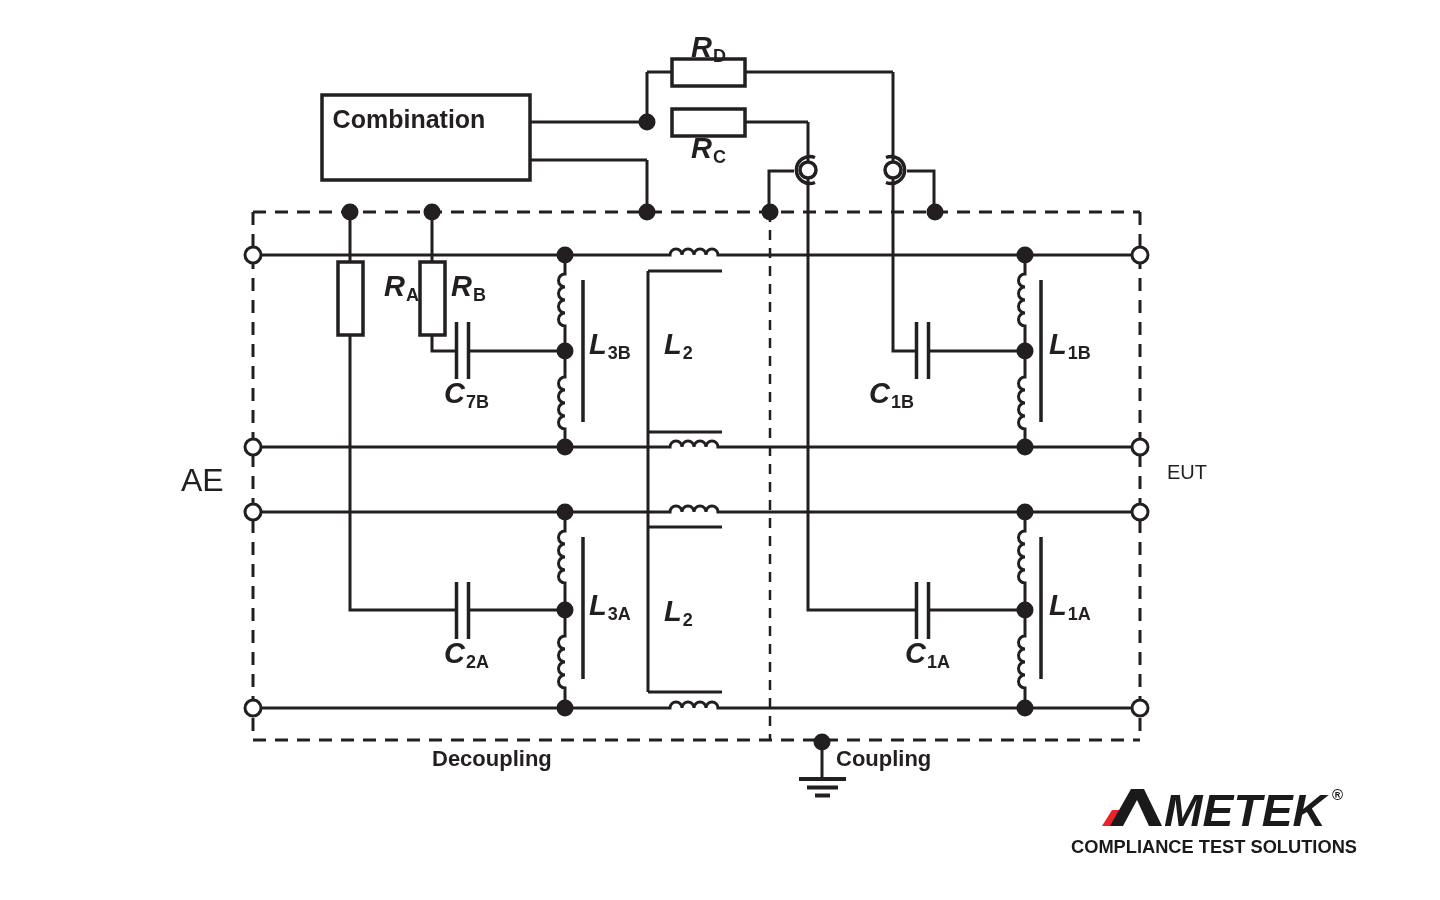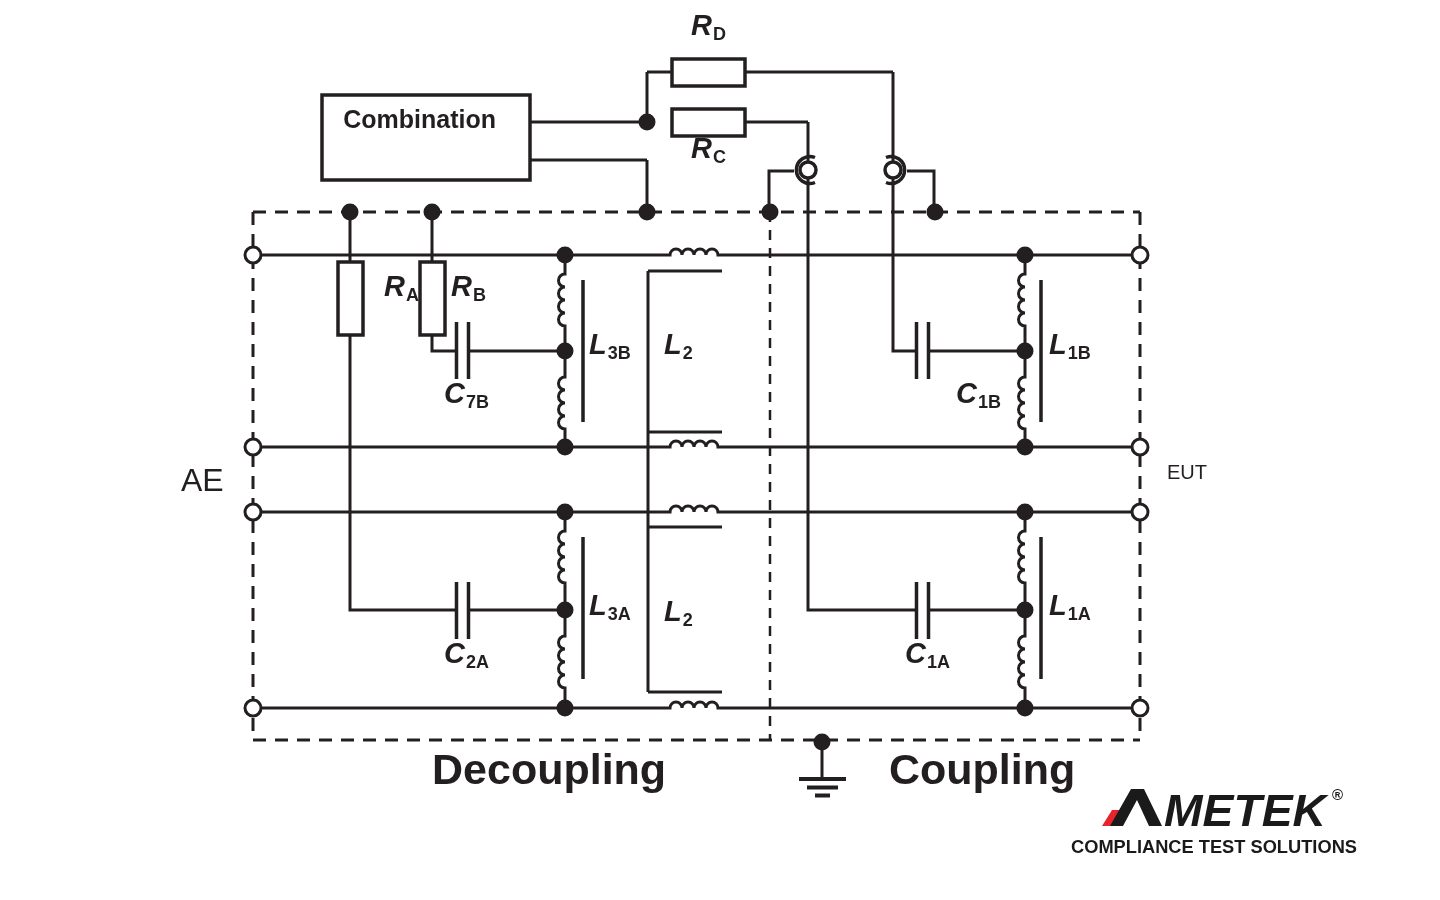--- a/index.html
+++ b/index.html
@@ -3,22 +3,22 @@
 <meta charset="utf-8">
 <style>
   html,body{margin:0;padding:0;background:#ffffff;}
   #canvas{position:relative;width:1440px;height:900px;background:#ffffff;overflow:hidden;
           font-family:"Liberation Sans",sans-serif;color:#231f20;}
   #circuit-svg{position:absolute;left:0;top:0;}
   .clabel{position:absolute;white-space:nowrap;color:#231f20;line-height:1;}
   .clabel .base{font-style:italic;font-size:29px;font-weight:600;}
   .clabel .sub{font-style:normal;font-size:18px;font-weight:600;margin-left:1px;vertical-align:-5px;}
   .port-label{position:absolute;font-weight:400;color:#231f20;line-height:1;}
-  .section-label{position:absolute;font-size:43px;font-weight:600;color:#231f20;line-height:1;}
-  .gen-text{position:absolute;left:322px;top:104px;width:174px;text-align:right;
+  .section-label{position:absolute;font-size:22px;font-weight:600;color:#231f20;line-height:1;}
+  .gen-text{position:absolute;left:322px;top:104px;width:174px;text-align:center;
             font-size:25px;line-height:31px;font-weight:600;color:#231f20;}
 </style>
 </head>
 <body>
 
 <div id="canvas">
 
   <svg id="circuit-svg" width="1440" height="900" viewBox="0 0 1440 900">
 
     <g stroke="#231f20" stroke-width="3" fill="none">
@@ -122,40 +122,40 @@
       <circle cx="1140" cy="447" r="8"></circle>
       <circle cx="1140" cy="512" r="8"></circle>
       <circle cx="1140" cy="708" r="8"></circle>
     </g>
   </svg>
 
   <div class="gen-text">
     <div>Combination</div>
   </div>
 
-  <div class="clabel" style="left:691px;top:11px"><span class="base">R</span><span class="sub">D</span></div>
+  <div class="clabel" style="left:691px;top:33px"><span class="base">R</span><span class="sub">D</span></div>
   <div class="clabel" style="left:691px;top:134px"><span class="base">R</span><span class="sub">C</span></div>
   <div class="clabel" style="left:384px;top:272px"><span class="base">R</span><span class="sub">A</span></div>
   <div class="clabel" style="left:451px;top:272px"><span class="base">R</span><span class="sub">B</span></div>
   <div class="clabel" style="left:589px;top:330px"><span class="base">L</span><span class="sub">3B</span></div>
   <div class="clabel" style="left:664px;top:330px"><span class="base">L</span><span class="sub">2</span></div>
   <div class="clabel" style="left:1049px;top:330px"><span class="base">L</span><span class="sub">1B</span></div>
   <div class="clabel" style="left:444px;top:379px"><span class="base">C</span><span class="sub">7B</span></div>
-  <div class="clabel" style="left:956px;top:379px"><span class="base">C</span><span class="sub">1B</span></div>
+  <div class="clabel" style="left:869px;top:379px"><span class="base">C</span><span class="sub">1B</span></div>
   <div class="clabel" style="left:589px;top:591px"><span class="base">L</span><span class="sub">3A</span></div>
   <div class="clabel" style="left:664px;top:597px"><span class="base">L</span><span class="sub">2</span></div>
   <div class="clabel" style="left:1049px;top:591px"><span class="base">L</span><span class="sub">1A</span></div>
   <div class="clabel" style="left:444px;top:639px"><span class="base">C</span><span class="sub">2A</span></div>
   <div class="clabel" style="left:905px;top:639px"><span class="base">C</span><span class="sub">1A</span></div>
 
   <div class="port-label" style="left:181px;top:464px;font-size:32px">AE</div>
   <div class="port-label" style="left:1167px;top:462px;font-size:20px">EUT</div>
 
   <div class="section-label" style="left:432px;top:748px">Decoupling</div>
-  <div class="section-label" style="left:889px;top:748px">Coupling</div>
+  <div class="section-label" style="left:836px;top:748px">Coupling</div>
 
   <svg width="292" height="76" viewBox="0 0 292 76" style="position:absolute;left:1068px;top:784px" aria-label="AMETEK">
     <polygon points="34,42 44,26 55,26 45,42" fill="#E5242B"></polygon>
     <polygon points="63,5 76,5 94,42 81,42 69,16 55,42 42,42" fill="#1A1A1A"></polygon>
     <text x="96" y="42" font-family="Liberation Sans, sans-serif" font-size="45" font-weight="bold" font-style="italic" fill="#1A1A1A" textLength="162" lengthAdjust="spacingAndGlyphs">METEK</text>
     <text x="264" y="16" font-family="Liberation Sans, sans-serif" font-size="15" font-weight="bold" fill="#1A1A1A">®</text>
     <text x="3" y="69" font-family="Liberation Sans, sans-serif" font-size="17.5" font-weight="bold" fill="#1A1A1A" textLength="286" lengthAdjust="spacingAndGlyphs">COMPLIANCE TEST SOLUTIONS</text>
   </svg>
 
 </div>

